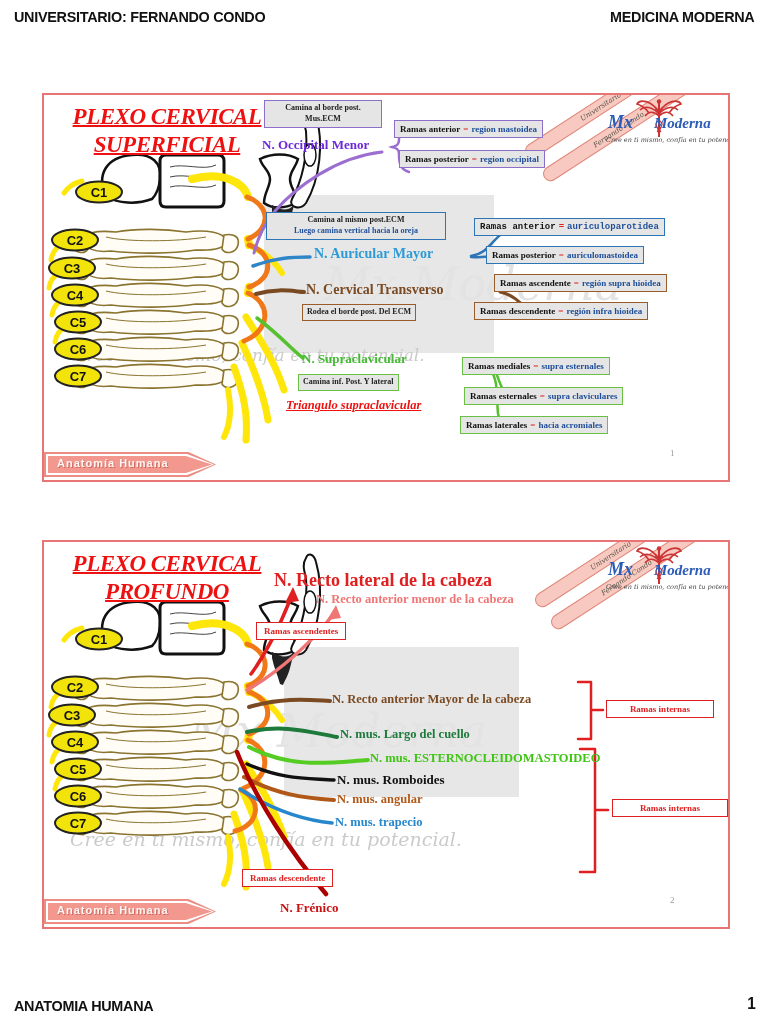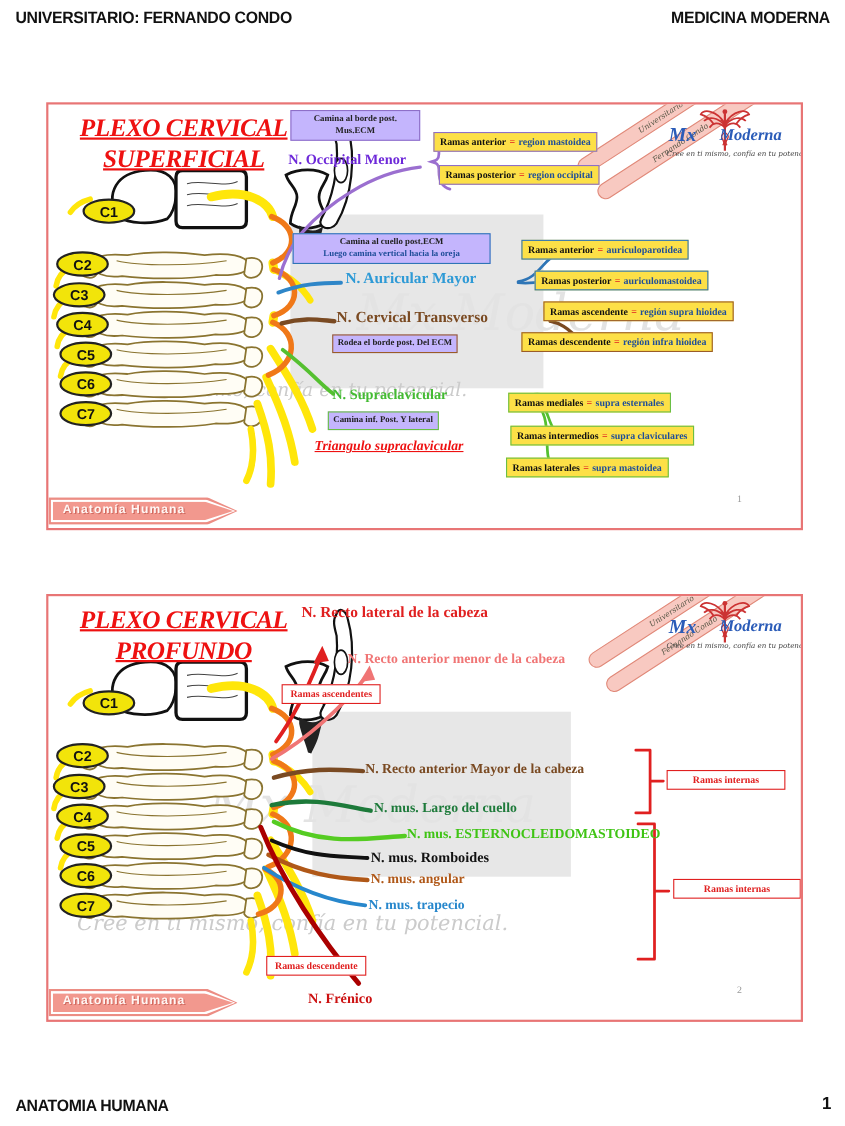--- a/index.html
+++ b/index.html
@@ -16,23 +16,23 @@
   .grayrect{position:absolute;background:#e7e7e7;z-index:0;}
   .wm-big{position:absolute;font:italic 46px "DejaVu Serif",serif;color:#e3e3e3;white-space:nowrap;z-index:0;}
   .wm-sent{position:absolute;font:italic 17px "DejaVu Serif",serif;color:#cbcbcb;white-space:nowrap;z-index:0;}
   .diag{position:absolute;inset:0;z-index:1;}
 
   .title{position:absolute;left:14px;top:8px;width:218px;text-align:center;z-index:2;
          font:italic bold 23px "Liberation Serif",serif;color:#ee1111;line-height:1.2;letter-spacing:-0.5px;}
   .title .tl{text-decoration:underline;text-decoration-thickness:2px;}
 
   .nerve{position:absolute;font:bold 13px "Liberation Serif",serif;white-space:nowrap;z-index:2;}
-  .note{position:absolute;border:1.5px solid;background:#c4b5fd;text-align:center;z-index:2;
+  .note{position:absolute;border:1.5px solid;background:#e5e5e5;text-align:center;z-index:2;
         font:bold 8px "Liberation Serif",serif;color:#222;padding:2px 4px;line-height:1.35;white-space:nowrap;}
-  .kv{position:absolute;border:1.5px solid;background:#fde047;z-index:3;white-space:nowrap;
+  .kv{position:absolute;border:1.5px solid;background:#e5e5e5;z-index:3;white-space:nowrap;
       font:bold 9px "Liberation Serif",serif;padding:3px 5px;}
   .kv .lab{color:#111;} .kv .eq{color:#e02020;margin:0 3px;font-weight:bold;} .kv .val{color:#1f4e99;}
   .kv.p{border-color:#8e6fc8;} .kv.b{border-color:#2e75b6;} .kv.br{border-color:#9a5c28;} .kv.g{border-color:#6abf45;}
   .rbox{position:absolute;border:1.5px solid #e02020;background:#fff;color:#e02020;z-index:3;
         font:bold 9px "Liberation Serif",serif;padding:3px 7px;white-space:nowrap;text-align:center;}
 
   .banner{position:absolute;left:0;bottom:3px;width:172px;height:25px;z-index:4;}
   .ba1{position:absolute;inset:0;background:#ec8d84;clip-path:polygon(0 0,84% 0,100% 50%,84% 100%,0 100%);}
   .ba2{position:absolute;inset:2px;background:#fff;clip-path:polygon(0 0,84% 0,100% 50%,84% 100%,0 100%);}
   .ba3{position:absolute;inset:4px;background:#f2988e;clip-path:polygon(0 0,84% 0,100% 50%,84% 100%,0 100%);}
@@ -178,25 +178,25 @@
   </div>
   <div class="nerve" style="left:218px;top:42px;color:#6d28d9;">N. Occipital Menor</div>
   <div class="kv p" style="left:350px;top:25px;">
     <span class="lab">Ramas anterior</span><span class="eq">=</span><span class="val">region mastoidea</span>
   </div>
   <div class="kv p" style="left:355px;top:55px;">
     <span class="lab">Ramas posterior</span><span class="eq">=</span><span class="val">region occipital</span>
   </div>
 
   <div class="note" style="left:222px;top:117px;width:170px;border-color:#2e75b6;">
-    <div>Camina al cuello post.ECM</div>
+    <div>Camina al mismo post.ECM</div>
     <div style="color:#1f4e99;">Luego camina vertical hacia la oreja</div>
   </div>
   <div class="nerve" style="left:270px;top:151px;color:#2e9ad6;font-size:14px;">N. Auricular Mayor</div>
-  <div class="kv b" style="left:430px;top:123px;">
+  <div class="kv b" style="left:430px;top:123px;font-family:Liberation Mono, monospace;">
     <span class="lab">Ramas anterior</span><span class="eq">=</span><span class="val">auriculoparotidea</span>
   </div>
   <div class="kv b" style="left:442px;top:151px;">
     <span class="lab">Ramas posterior</span><span class="eq">=</span><span class="val">auriculomastoidea</span>
   </div>
 
   <div class="nerve" style="left:262px;top:187px;color:#7a4a22;font-size:14px;">N. Cervical Transverso</div>
   <div class="note" style="left:258px;top:209px;border-color:#9a5c28;">Rodea el borde post. Del ECM</div>
   <div class="kv br" style="left:430px;top:179px;margin-left:20px;">
     <span class="lab">Ramas ascendente</span><span class="eq">=</span><span class="val">región supra hioidea</span>
@@ -205,24 +205,24 @@
     <span class="lab">Ramas descendente</span><span class="eq">=</span><span class="val">región infra hioidea</span>
   </div>
 
   <div class="nerve" style="left:258px;top:256px;color:#44bb33;">N. Supraclavicular</div>
   <div class="note" style="left:254px;top:279px;border-color:#6abf45;">Camina inf. Post. Y lateral</div>
   <div class="nerve" style="left:242px;top:303px;color:#ee1111;font-style:italic;text-decoration:underline;font-size:12.5px;">Triangulo supraclavicular</div>
   <div class="kv g" style="left:418px;top:262px;">
     <span class="lab">Ramas mediales</span><span class="eq">=</span><span class="val">supra esternales</span>
   </div>
   <div class="kv g" style="left:420px;top:292px;">
-    <span class="lab">Ramas intermedios</span><span class="eq">=</span><span class="val">supra claviculares</span>
+    <span class="lab">Ramas esternales</span><span class="eq">=</span><span class="val">supra claviculares</span>
   </div>
   <div class="kv g" style="left:416px;top:321px;">
-    <span class="lab">Ramas laterales</span><span class="eq">=</span><span class="val">supra mastoidea</span>
+    <span class="lab">Ramas laterales</span><span class="eq">=</span><span class="val">hacia acromiales</span>
   </div>
 
   <div class="logo">
     <svg width="46" height="42" viewBox="0 0 46 42">
       <g stroke="#cc3333" fill="none" stroke-width="1.6">
         <path d="M23,15 C15,3 4,2 1,7 C8,9 11,13 13,16 M23,17 C16,9 8,9 4,13 M23,19 C17,13 12,15 9,19"></path>
         <path d="M23,15 C31,3 42,2 45,7 C38,9 35,13 33,16 M23,17 C30,9 38,9 42,13 M23,19 C29,13 34,15 37,19"></path>
         <path d="M23,6 L23,40" stroke-width="2"></path>
         <path d="M19,12 C27,16 19,21 25,25 C29,28 21,32 25,35" stroke-width="1.2"></path>
         <path d="M27,12 C19,16 27,21 21,25 C17,28 25,32 21,35" stroke-width="1.2"></path>
@@ -273,21 +273,21 @@
     </g>
     <path d="M241,61 L249,45 L255,59 Z" fill="#e02020"></path>
     <path d="M283,78 L292,63 L297,76 Z" fill="#f07575"></path>
   </svg>
 
   <div class="title">
     <div><span class="tl">PLEXO CERVICAL</span></div>
     <div><span class="tl">PROFUNDO</span></div>
   </div>
 
-  <div class="nerve" style="left:230px;top:8px;color:#e02020;font-size:14px;">N. Recto lateral de la cabeza</div>
+  <div class="nerve" style="left:230px;top:28px;color:#e02020;font-size:18px;">N. Recto lateral de la cabeza</div>
   <div class="nerve" style="left:272px;top:50px;color:#f07575;font-size:12.5px;">N. Recto anterior menor de la cabeza</div>
   <div class="rbox" style="left:183px;top:80px;margin-left:29px;">Ramas ascendentes</div>
 
   <div class="nerve" style="left:288px;top:150px;color:#7a4a22;font-size:12.5px;">N. Recto anterior Mayor de la cabeza</div>
   <div class="nerve" style="left:296px;top:185px;color:#1d7a3a;font-size:12.5px;">N. mus. Largo del cuello</div>
   <div class="nerve" style="left:326px;top:209px;color:#3fc414;font-size:12.5px;">N. mus. ESTERNOCLEIDOMASTOIDEO</div>
   <div class="nerve" style="left:293px;top:230px;color:#111;font-size:13px;">N. mus. Romboides</div>
   <div class="nerve" style="left:293px;top:250px;color:#b05818;font-size:12.5px;">N. mus. angular</div>
   <div class="nerve" style="left:291px;top:273px;color:#2787cc;font-size:12.5px;">N. mus. trapecio</div>
 

